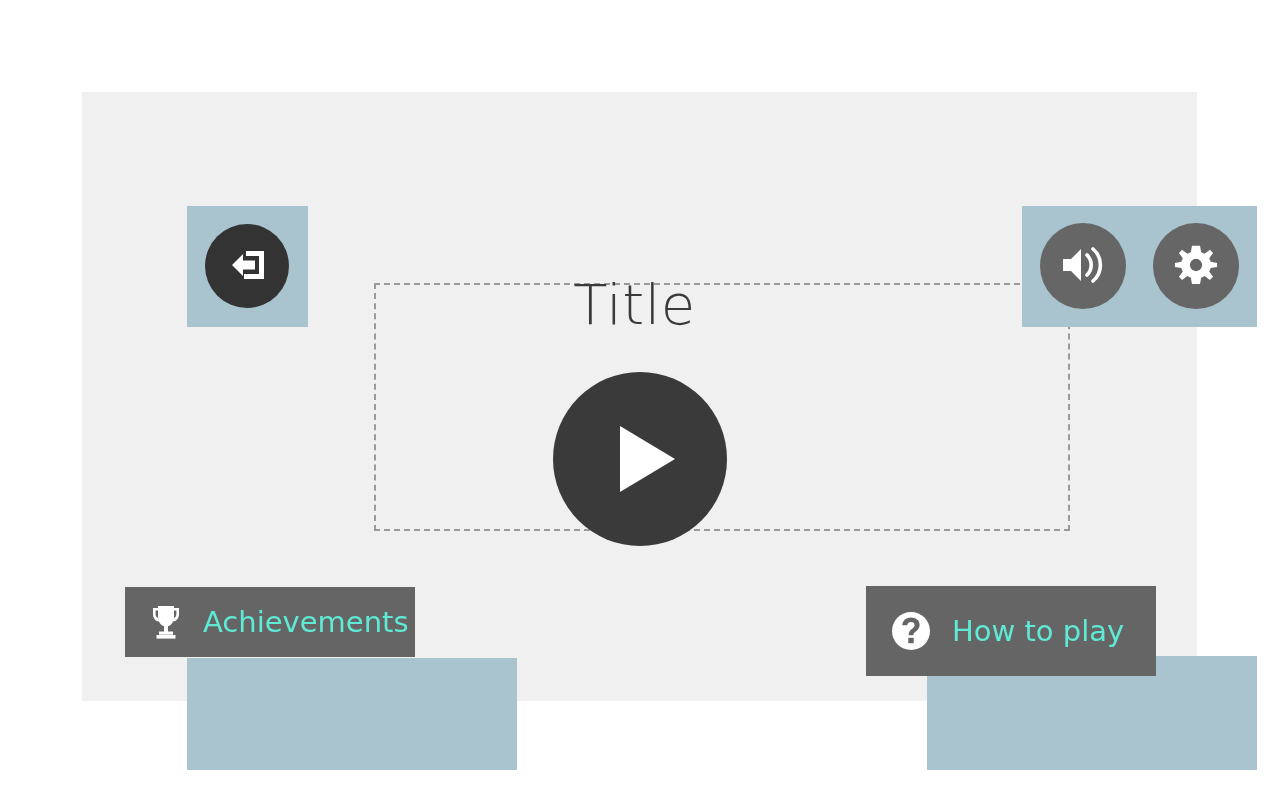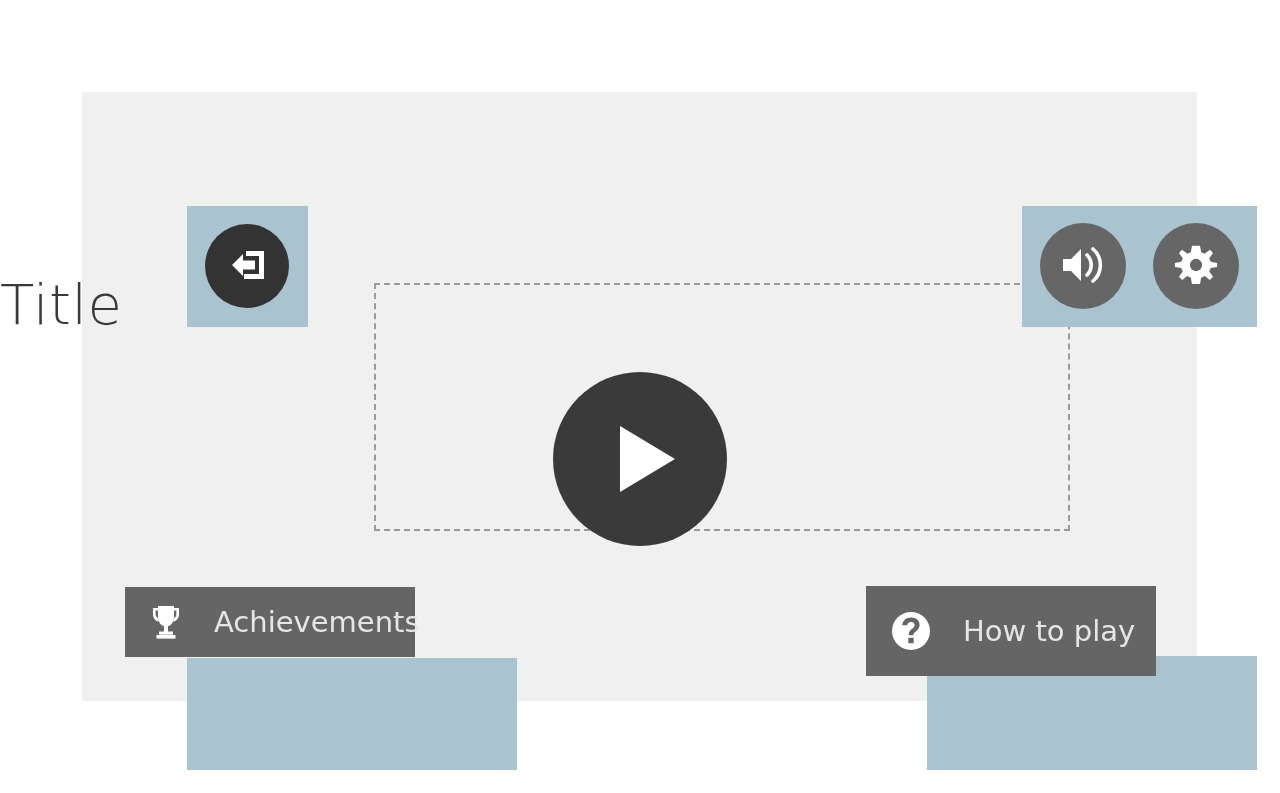--- a/index.html
+++ b/index.html
@@ -76,21 +76,21 @@
     left: 1071px; top: 131px;
     width: 86px; height: 86px;
     background: #666666;
   }
 
   
   .title {
     position: absolute;
     left: 0; right: 11px;
     top: 272px;
-    text-align: left;
+    text-align: center;
     font-size: 56px;
     font-weight: 300;
     color: #3a3a3a;
     letter-spacing: 0.5px;
     font-family: "DejaVu Sans", sans-serif;
   }
 
   
   .play-btn {
     position: absolute;
@@ -121,27 +121,26 @@
     align-items: center;
     cursor: pointer;
     border: none;
     padding: 0 0 0 24px;
     gap: 20px;
   }
   .btn-achievements { left: 125px; top: 587px; width: 290px; height: 70px; }
   .btn-howtoplay    { left: 866px; top: 586px; width: 290px; height: 90px; }
 
   .action-label {
-    color: #e5e5e5;
+    color: #5eead4;
     font-size: 29px;
     font-weight: 400;
     font-family: "DejaVu Sans", sans-serif;
     white-space: nowrap;
     line-height: 1;
-    margin-left: 11px;
   }
 
   .action-icon { flex: 0 0 auto; display: flex; align-items: center; }
 </style>
 </head>
 <body>
 
 <div id="screen">
 
   <div class="stage">

